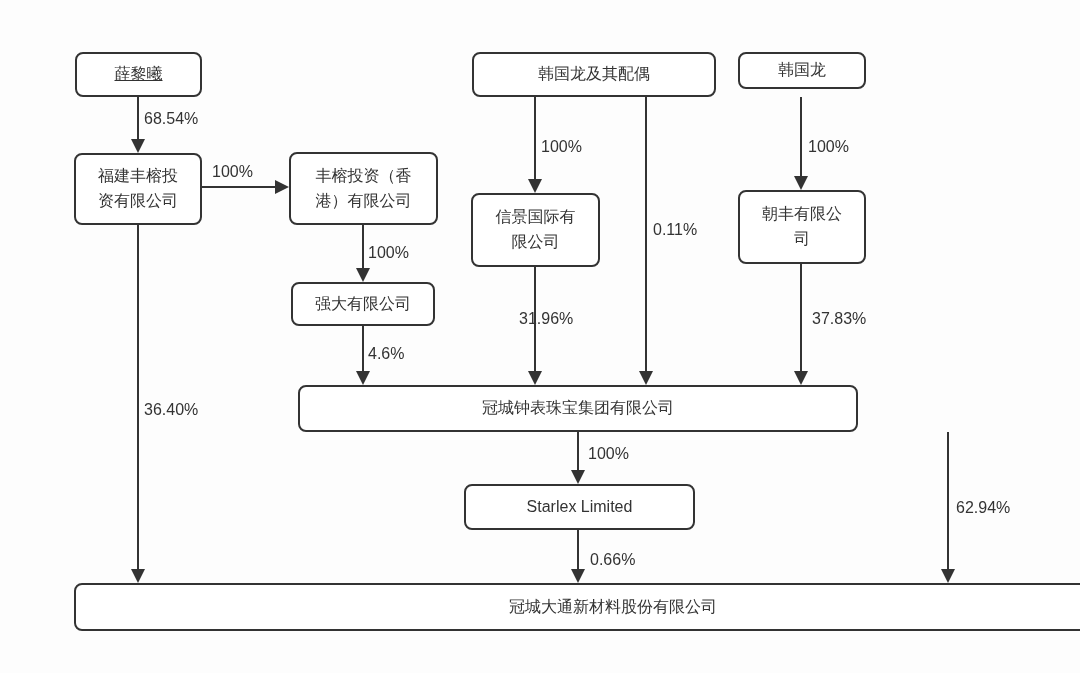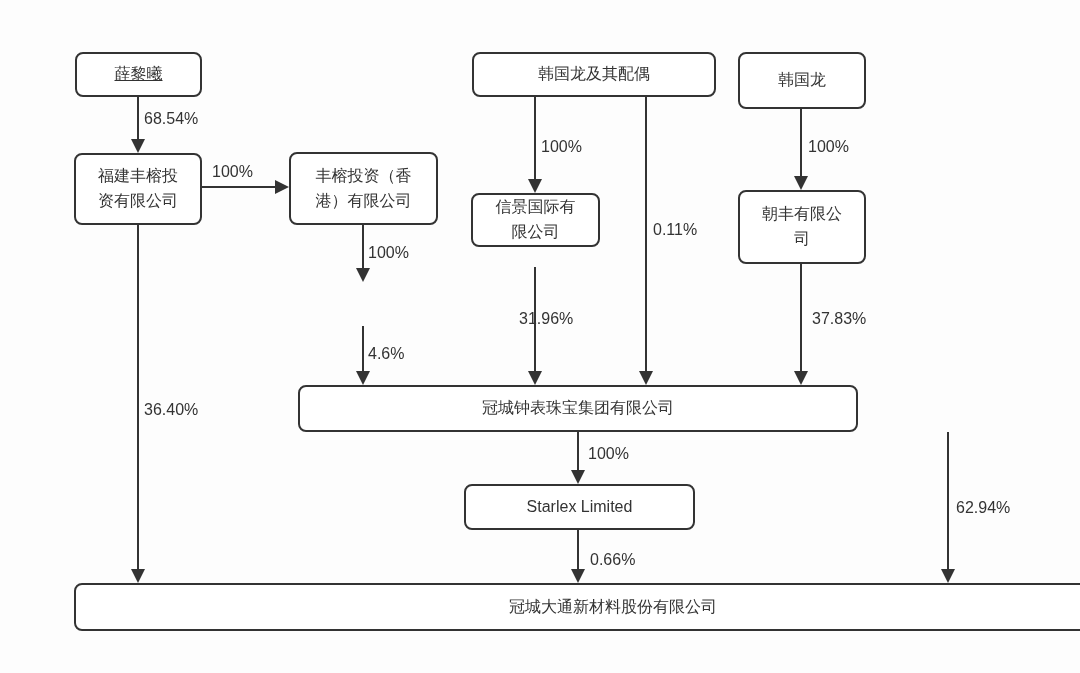--- a/index.html
+++ b/index.html
@@ -38,22 +38,22 @@
     font-size: 16px;
     color: var(--text, #333333);
     white-space: nowrap;
   }
   
   #n-xue            { left: 75px;  top: 52px;  width: 127px; height: 45px; text-decoration: underline; }
   #n-fujian         { left: 74px;  top: 153px; width: 128px; height: 72px; }
   #n-fengrong-hk    { left: 289px; top: 152px; width: 149px; height: 73px; }
   #n-qiangda        { left: 291px; top: 282px; width: 144px; height: 44px; }
   #n-han-couple     { left: 472px; top: 52px;  width: 244px; height: 45px; }
-  #n-xinjing        { left: 471px; top: 193px; width: 129px; height: 54px; }
-  #n-han            { left: 738px; top: 52px;  width: 128px; height: 57px; }
+  #n-xinjing        { left: 471px; top: 193px; width: 129px; height: 74px; }
+  #n-han            { left: 738px; top: 52px;  width: 128px; height: 37px; }
   #n-chaofeng       { left: 738px; top: 190px; width: 128px; height: 74px; }
   #n-watch-group    { left: 298px; top: 385px; width: 560px; height: 47px; }
   #n-starlex        { left: 464px; top: 484px; width: 231px; height: 46px; }
   #n-other          { left: 885px; top: 358px; width: 128px; height: 74px; }
   #n-datong         { left: 74px;  top: 583px; width: 1078px; height: 48px; }
   
   #l-xue-fujian     { left: 144px; top: 110px; }
   #l-fujian-hk      { left: 212px; top: 163px; }
   #l-hk-qiangda     { left: 368px; top: 244px; }
   #l-qiangda-watch  { left: 368px; top: 345px; }
@@ -91,20 +91,21 @@
     <line x1="578" y1="530" x2="578" y2="581" marker-end="url(#ah)"></line>
     <line x1="138" y1="225" x2="138" y2="581" marker-end="url(#ah)"></line>
     <line x1="948" y1="432" x2="948" y2="581" marker-end="url(#ah)"></line>
   </svg>
 
   <div class="node" id="n-xue">薛黎曦</div>
   <div class="node" id="n-fujian">福建丰榕投
 资有限公司</div>
   <div class="node" id="n-fengrong-hk">丰榕投资（香
 港）有限公司</div>
+  <div class="node" id="n-qiangda">强大有限公司</div>
   <div class="node" id="n-han-couple">韩国龙及其配偶</div>
   <div class="node" id="n-xinjing">信景国际有
 限公司</div>
   <div class="node" id="n-han">韩国龙</div>
   <div class="node" id="n-chaofeng">朝丰有限公
 司</div>
   <div class="node" id="n-watch-group">冠城钟表珠宝集团有限公司</div>
   <div class="node" id="n-starlex">Starlex Limited</div>
   <div class="node" id="n-datong">冠城大通新材料股份有限公司</div>
 

